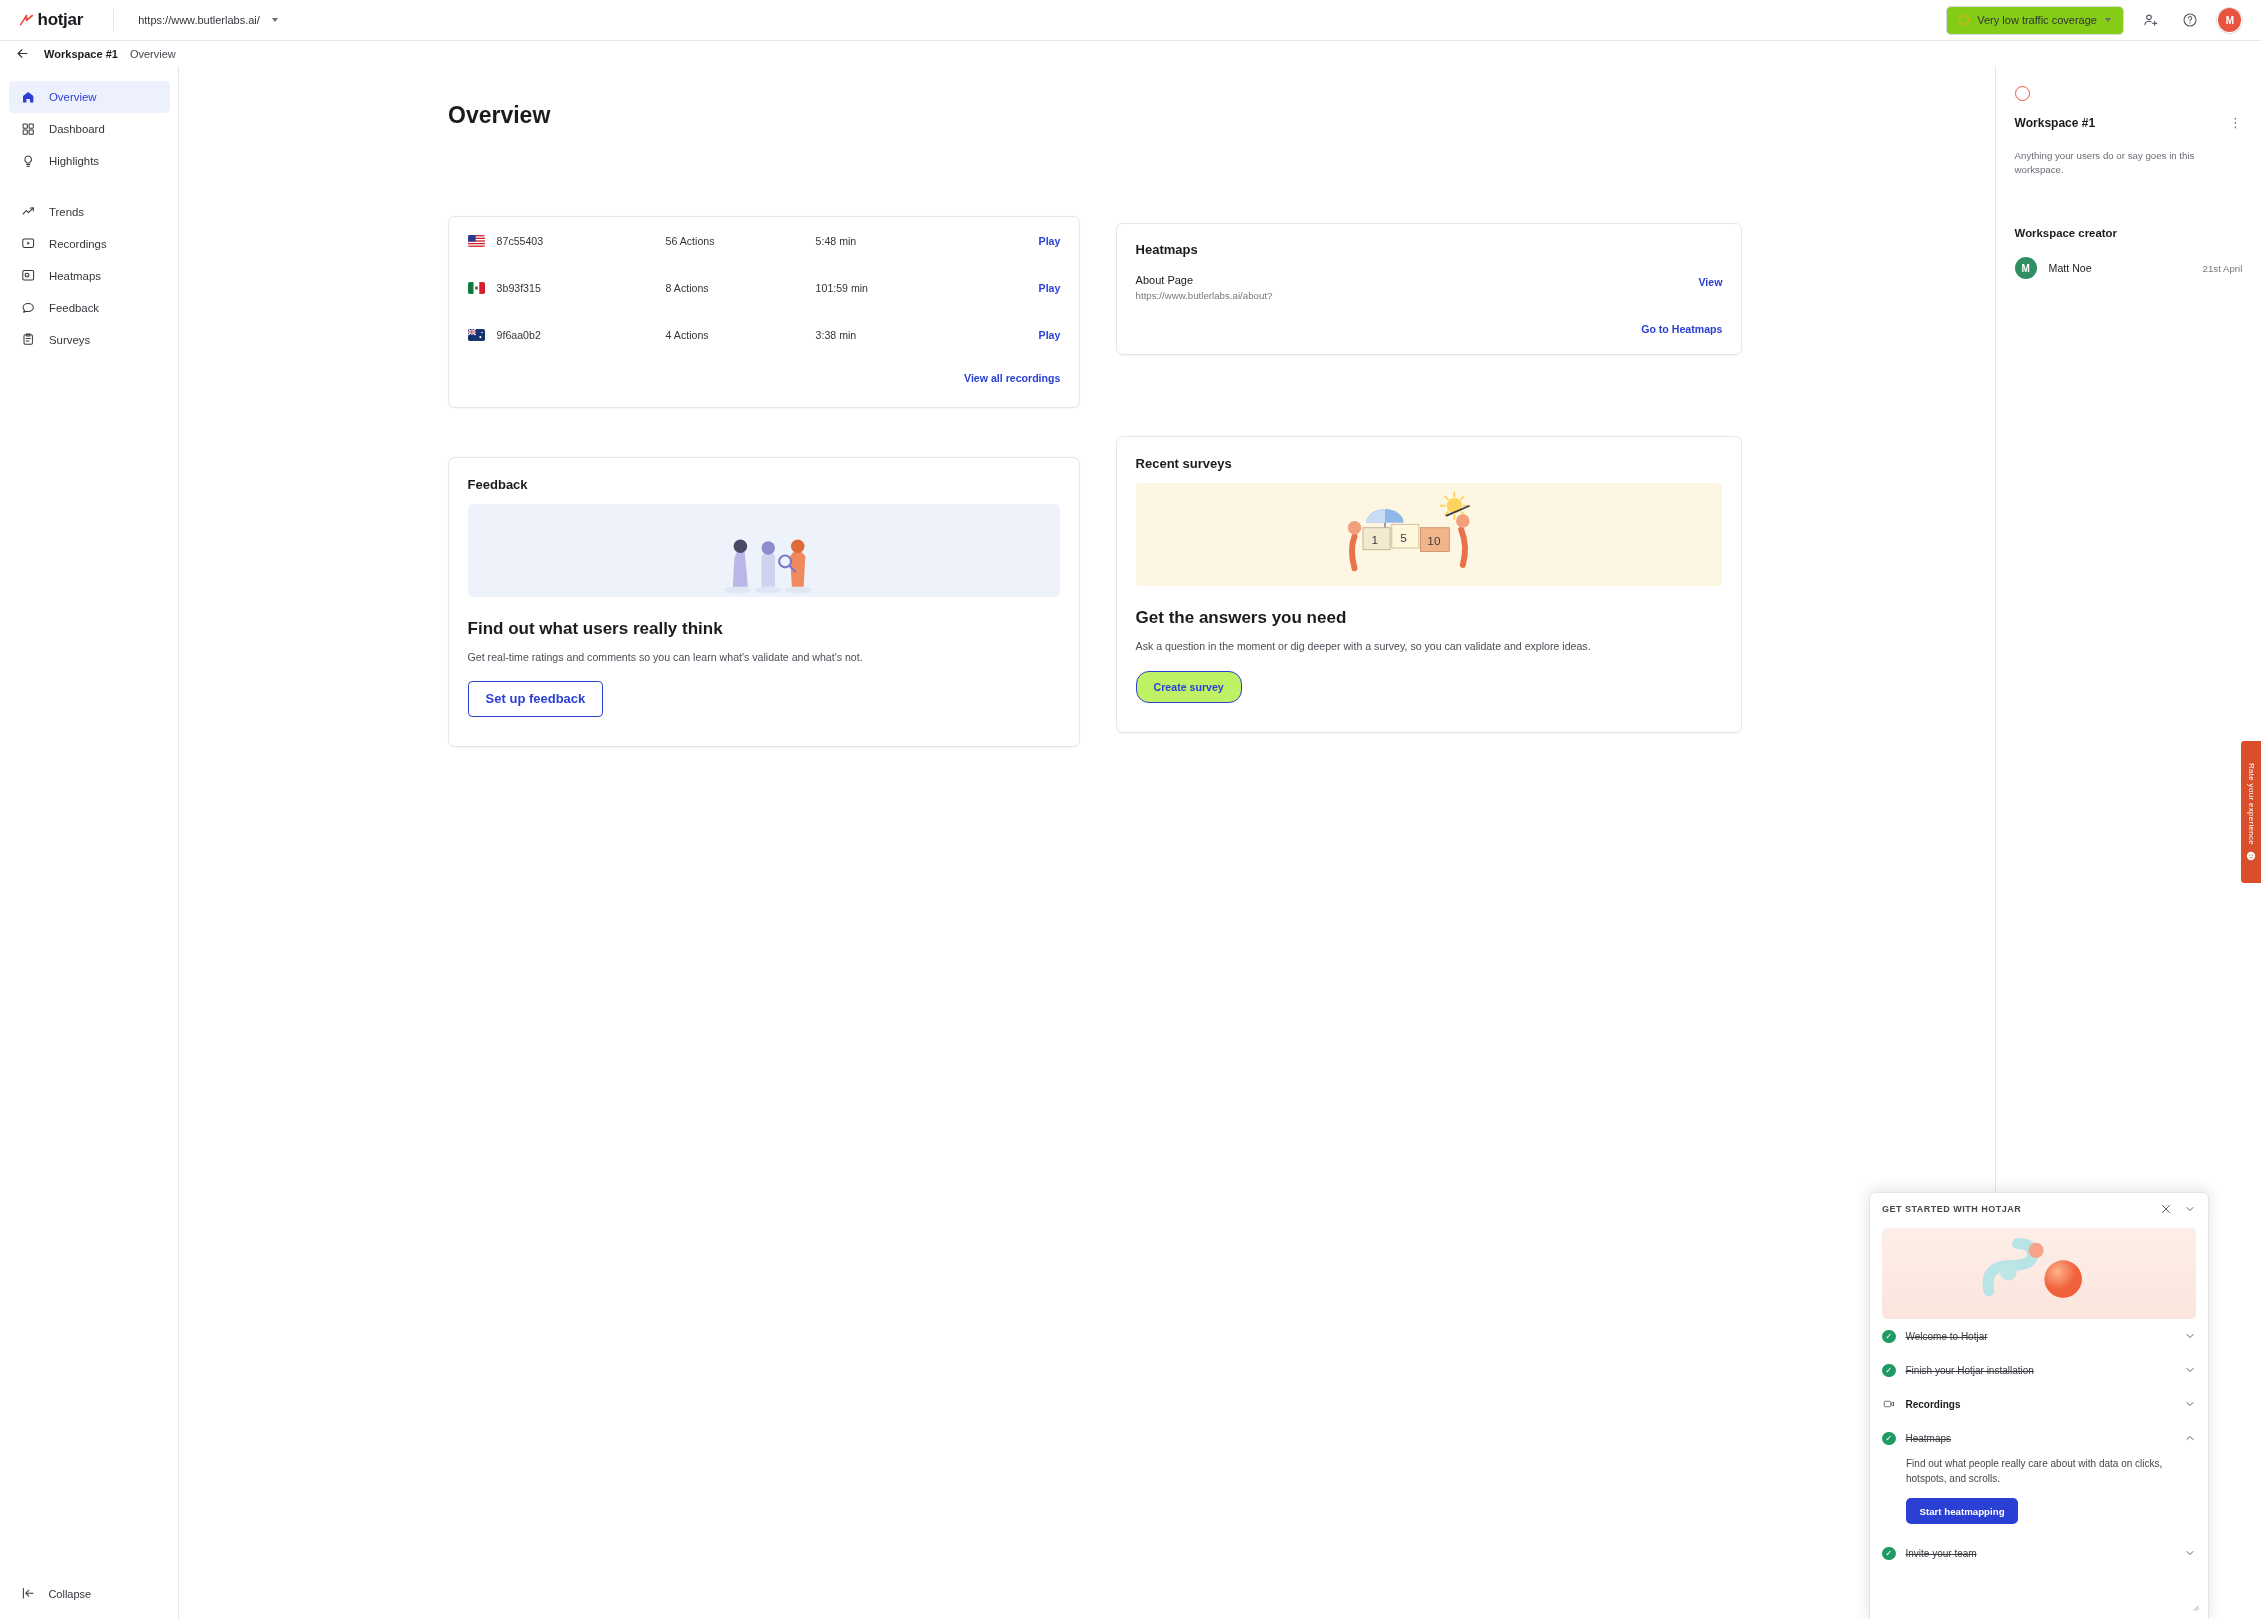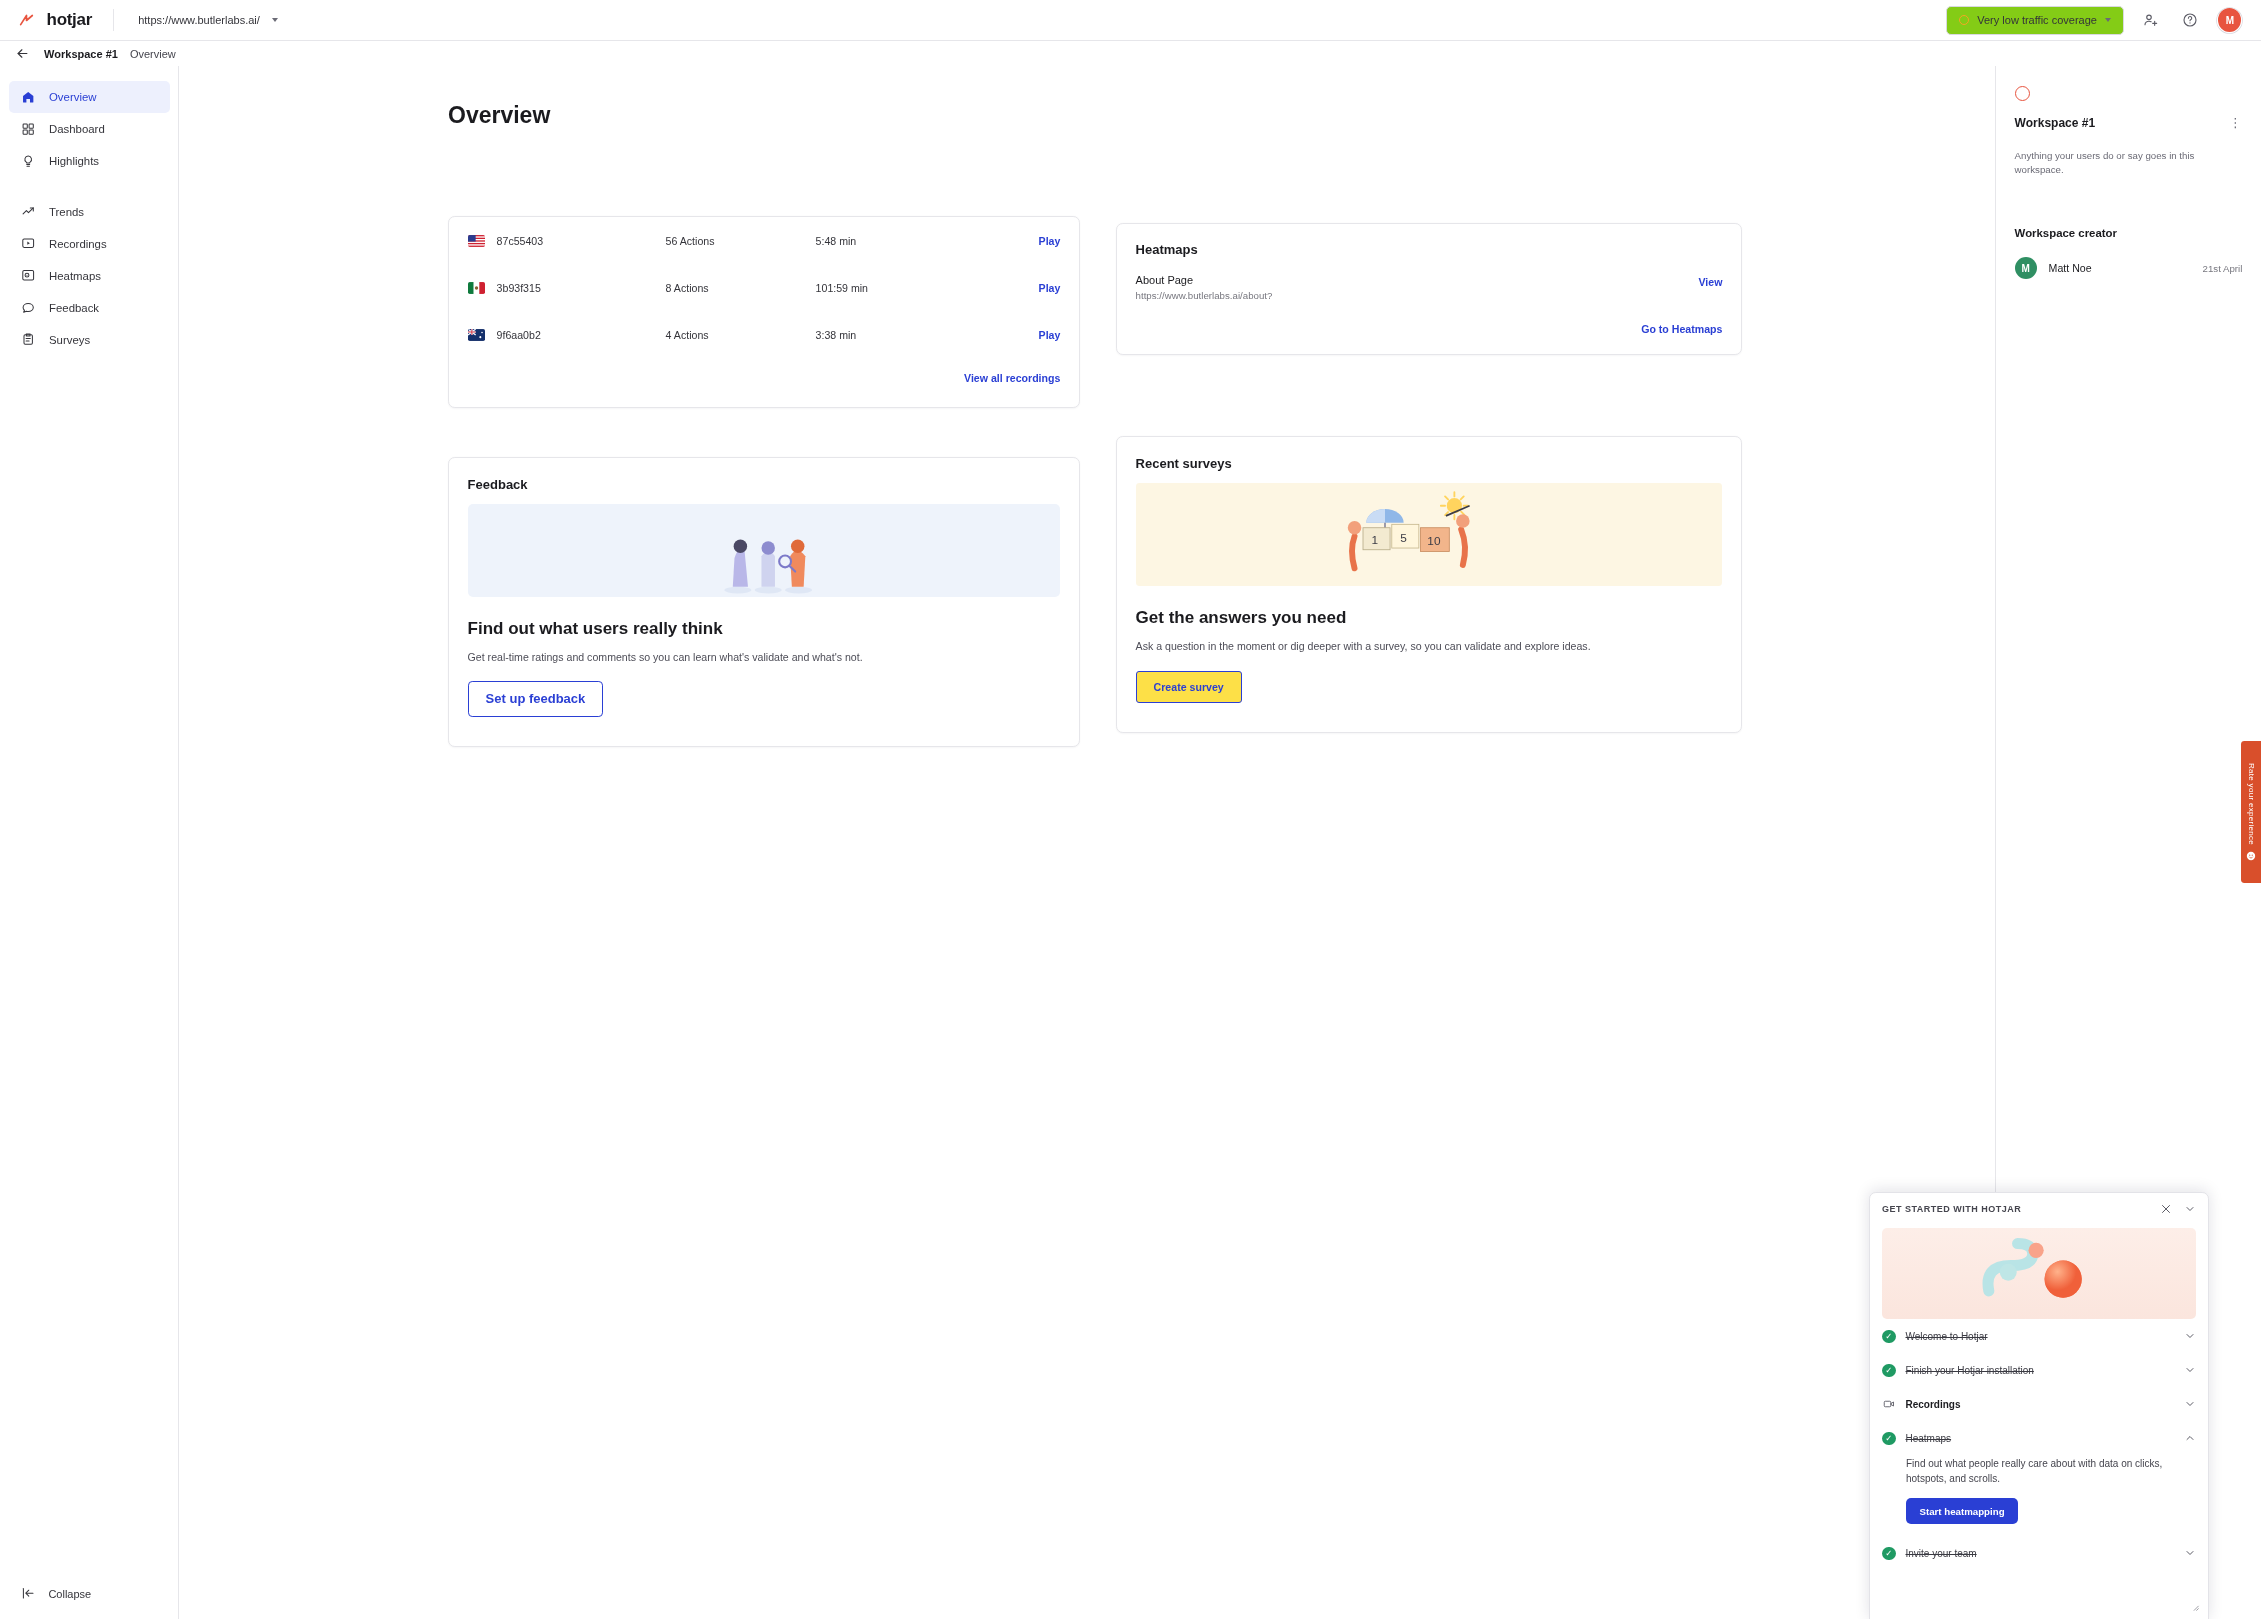--- a/index.html
+++ b/index.html
@@ -11,21 +11,21 @@
     overflow: hidden;
   }
   .app { position: relative; width: 2261px; height: 1620px; }
 
   
   .topbar {
     position: absolute; top: 0; left: 0; width: 2261px; height: 41px;
     background: #ffffff; border-bottom: 0.8px solid #e6e6ea;
     display: flex; align-items: center;
   }
-  .brand { display: flex; align-items: center; gap: 13px; padding-left: 18.6px; width: 110px; }
+  .brand { display: flex; align-items: center; gap: 4px; padding-left: 18.6px; width: 110px; }
   .brand-mark { width: 15px; height: 15px; position: relative; }
   .brand-mark svg { display: block; }
   .brand-text { font-size: 17px; font-weight: 700; letter-spacing: -0.3px; color: #1b1b1f; }
   .topbar-divider { width: 0.8px; height: 22px; background: #e6e6ea; margin-left: 3.4px; }
   .site-select {
     display: flex; align-items: center; gap: 12px;
     padding: 0 12px; height: 25px; margin-left: 12px;
     font-size: 11px; color: #34343a; cursor: pointer; border-radius: 3.4px;
   }
   .caret { width: 0; height: 0; border-left: 3.4px solid transparent; border-right: 3.4px solid transparent; border-top: 4.2px solid #6b6b76; }
@@ -120,22 +120,22 @@
   }
   .fb-h { font-size: 17px; font-weight: 700; margin: 22px 18.6px 0 18.6px; color: #1b1b1f; }
   .fb-p { font-size: 10.6px; color: #4d4d57; margin: 12px 18.6px 0 18.6px; }
   .btn-outline {
     display: inline-block; margin: 18.6px 18.6px 29px 18.6px; padding: 9.3px 17px;
     border: 0.8px solid #2a3fd4; border-radius: 4.2px; color: #2a3fd4;
     font-size: 13px; font-weight: 700; background: #fff; cursor: pointer;
   }
   .btn-solid {
     display: inline-block; margin: 18.6px 18.6px 29px 18.6px; padding: 9.3px 17px;
-    border: 0.8px solid #2a3fd4; border-radius: 3px; color: #2a3fd4;
-    font-size: 10.6px; font-weight: 700; background: #fde047; cursor: pointer;
+    border: 0.8px solid #2a3fd4; border-radius: 13px; color: #2a3fd4;
+    font-size: 10.6px; font-weight: 700; background: #bef264; cursor: pointer;
   }
   .sv-illustration {
     margin: 0 18.6px; height: 103px; border-radius: 3.4px; background: #fdf6e3;
     display: flex; align-items: center; justify-content: center; overflow: hidden;
   }
   .sv-h { font-size: 17px; font-weight: 700; margin: 22px 18.6px 0 18.6px; }
   .sv-p { font-size: 10.6px; color: #4d4d57; margin: 12px 18.6px 0 18.6px; }
 
   
   .rightpanel {

